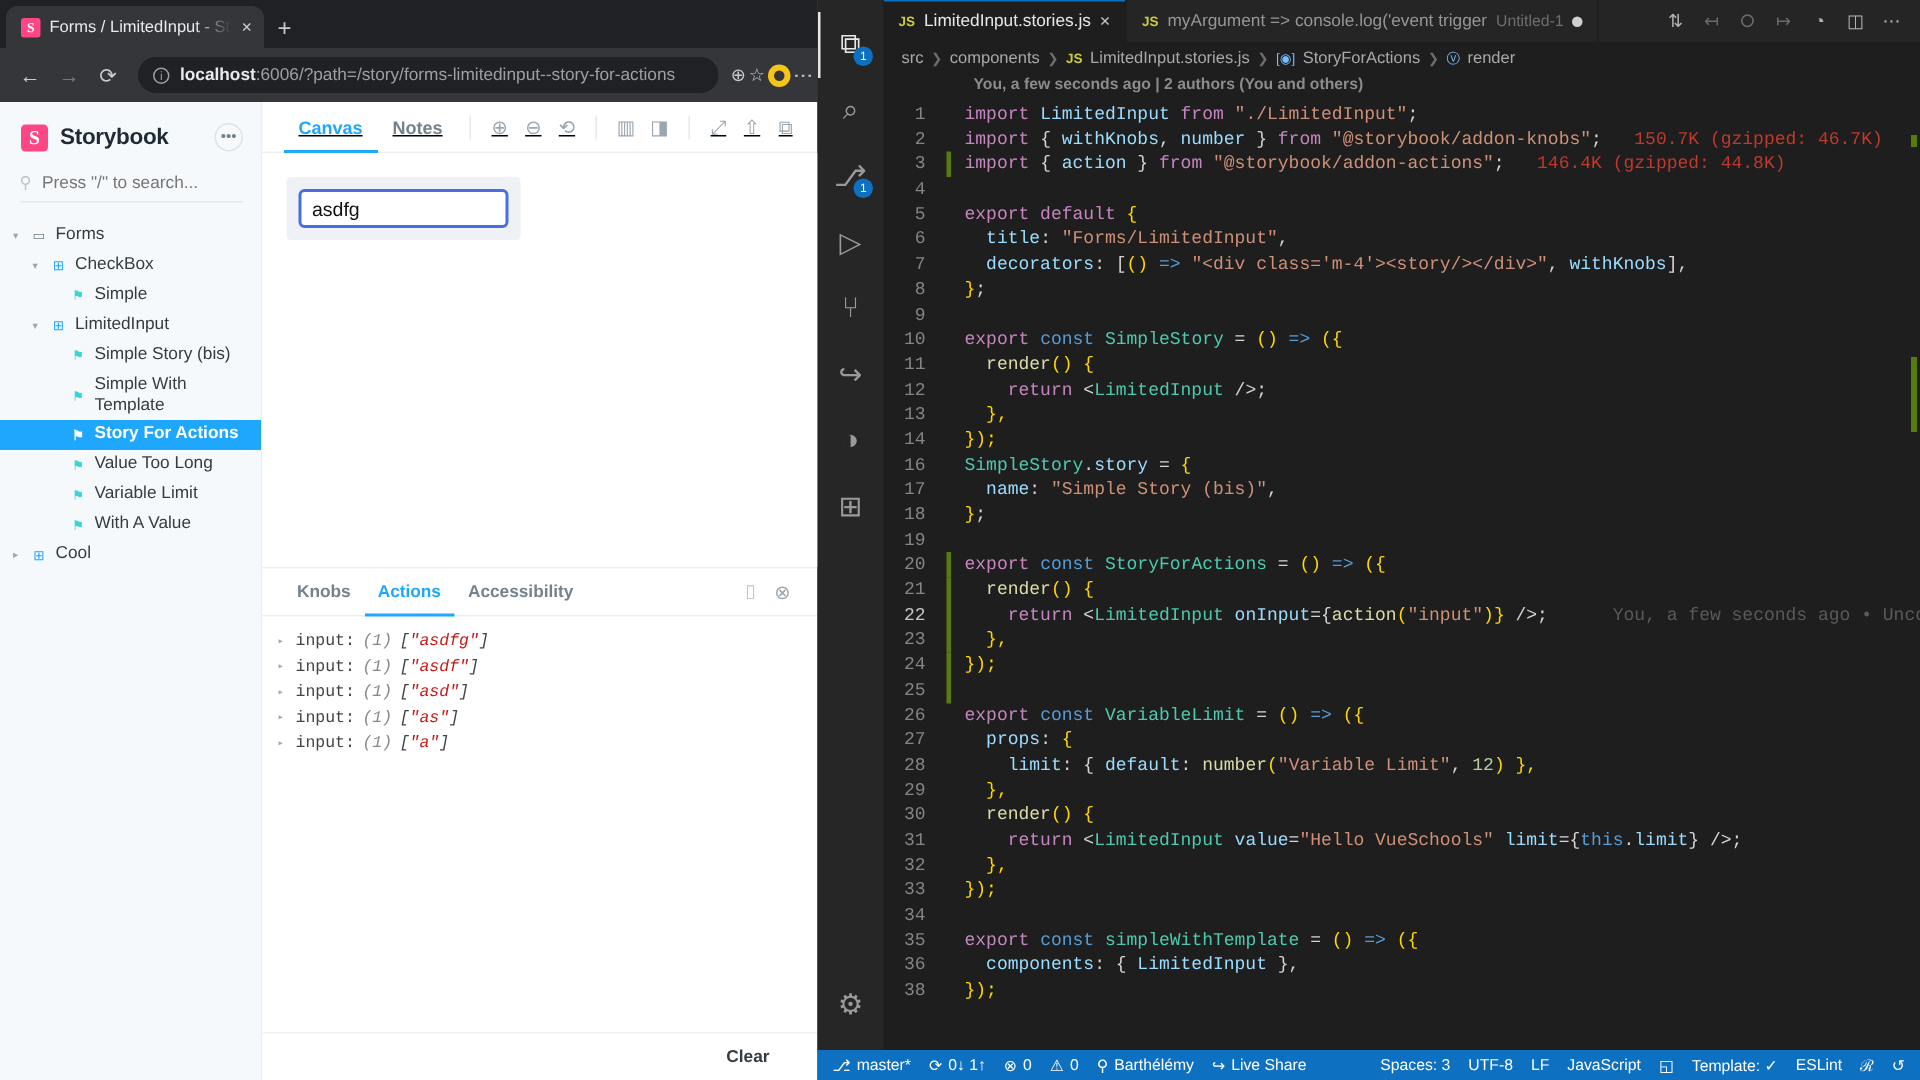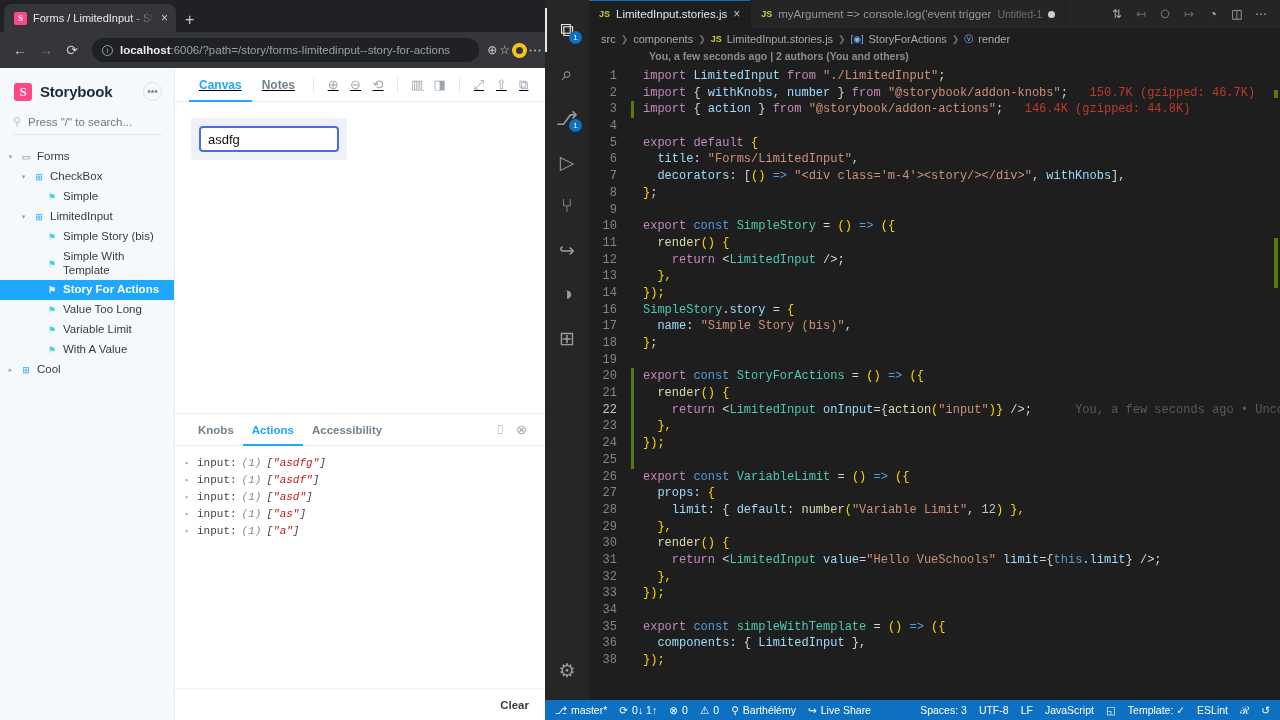--- a/index.html
+++ b/index.html
@@ -99,39 +99,39 @@
   .tb-icon { width: 25px; height: 25px; display:flex; align-items:center; justify-content:center;
              color: #9aa6b0; font-size: 13px; }
   .sb-canvas { flex: 1; background: #fff; position: relative; overflow: hidden; }
   .story-wrap { position: absolute; left: 16px; top: 16px; background: #eef2f6; padding: 8px;
                 border-radius: 3px; }
   .limited-input { width: 140px; height: 26px; border: 2px solid #4a6ee0; border-radius: 4px;
                    background: #fff; font-size: 13px; color: #111; padding: 0 7px;
                    outline: none; font-family: "Liberation Sans", sans-serif; }
 
   
-  .sb-panel { height: 307px; border-top: 1px solid #e9eef3; display: flex; flex-direction: column;
+  .sb-panel { height: 342px; border-top: 1px solid #e9eef3; display: flex; flex-direction: column;
               background: #fff; flex: none; }
   .panel-tabs { height: 32px; display: flex; align-items: center; padding: 0 12px 0 14px;
                 border-bottom: 1px solid #e9eef3; flex: none; }
   .panel-tab { font-size: 11.5px; font-weight: bold; color: #73828c; padding: 0 9px;
                height: 32px; line-height: 32px; }
   .panel-tab.active { color: #1ea7fd; box-shadow: inset 0 -2px 0 #1ea7fd; }
   .panel-spacer { flex: 1; }
   .panel-icon { color: #9aa6b0; font-size: 13px; padding: 0 6px; }
   .actions-list { flex: 1; padding: 8px 0 0 10px; overflow: hidden;
                   font-family: "Liberation Mono", monospace; font-size: 11px; }
   .action-row { display: flex; align-items: center; gap: 5px; height: 17px; }
   .action-caret { color: #9aa6b0; font-size: 7px; width: 7px; }
   .act-key { color: #444; }
   .act-count { color: #888; font-style: italic; }
   .act-val { color: #c41a16; font-style: italic; }
   .act-brk { color: #444; font-style: italic; }
   .panel-footer { height: 32px; border-top: 1px solid #eef2f6; display: flex; align-items: center;
-                  justify-content: flex-end; padding-right: 16px; flex: none; }
+                  justify-content: flex-end; padding-right: 32px; flex: none; }
   .clear-btn { font-size: 11.5px; font-weight: bold; color: #333c42; }
 
   
   .vscode { width: 735px; height: 720px; background: #1e1e1e; display: flex; flex-direction: column; }
   .vs-body { flex: 1; display: flex; min-height: 0; }
   .vs-activitybar { width: 44px; background: #262626; display: flex; flex-direction: column;
                     align-items: center; padding-top: 8px; flex: none; }
   .ab-item { width: 44px; height: 44px; display: flex; align-items: center; justify-content: center;
              color: #9a9a9a; position: relative; }
   .ab-item.active { color: #e7e7e7; box-shadow: inset 2px 0 0 #e7e7e7; }

